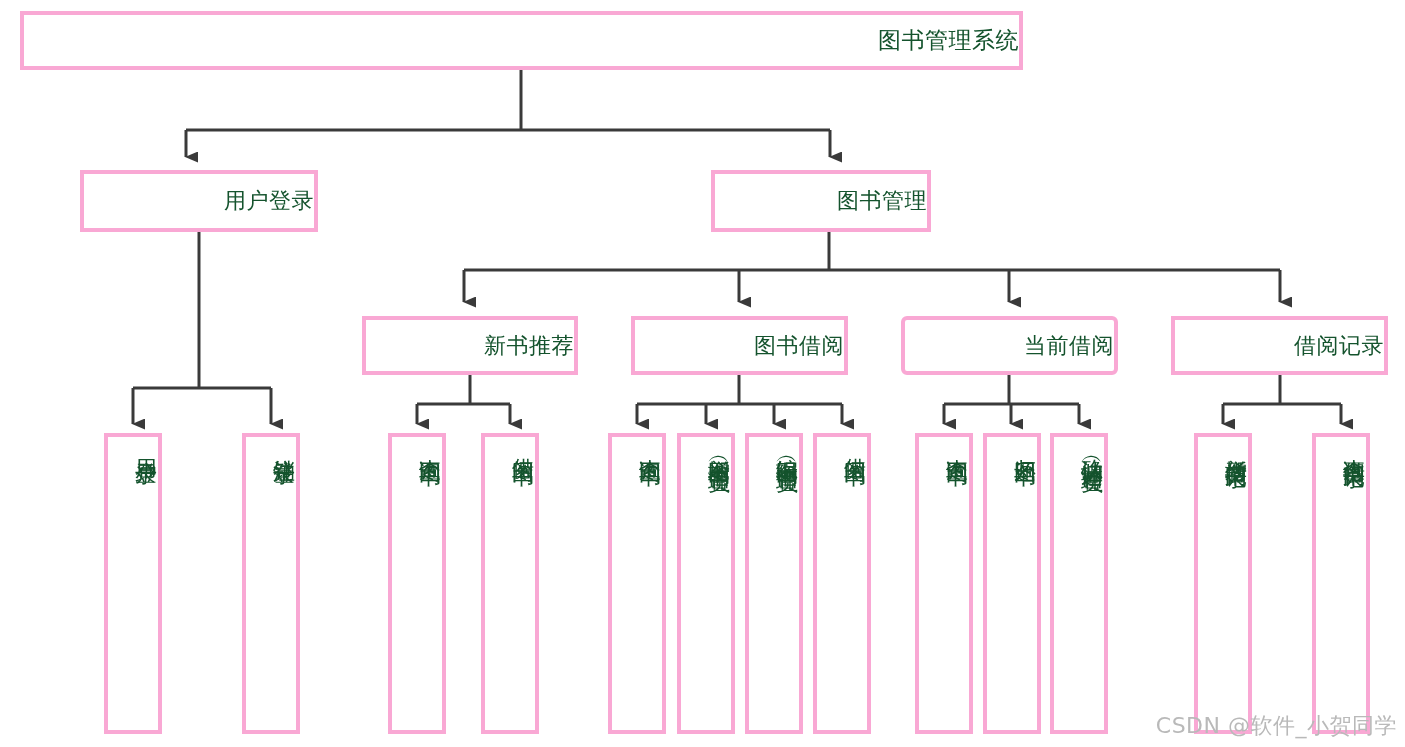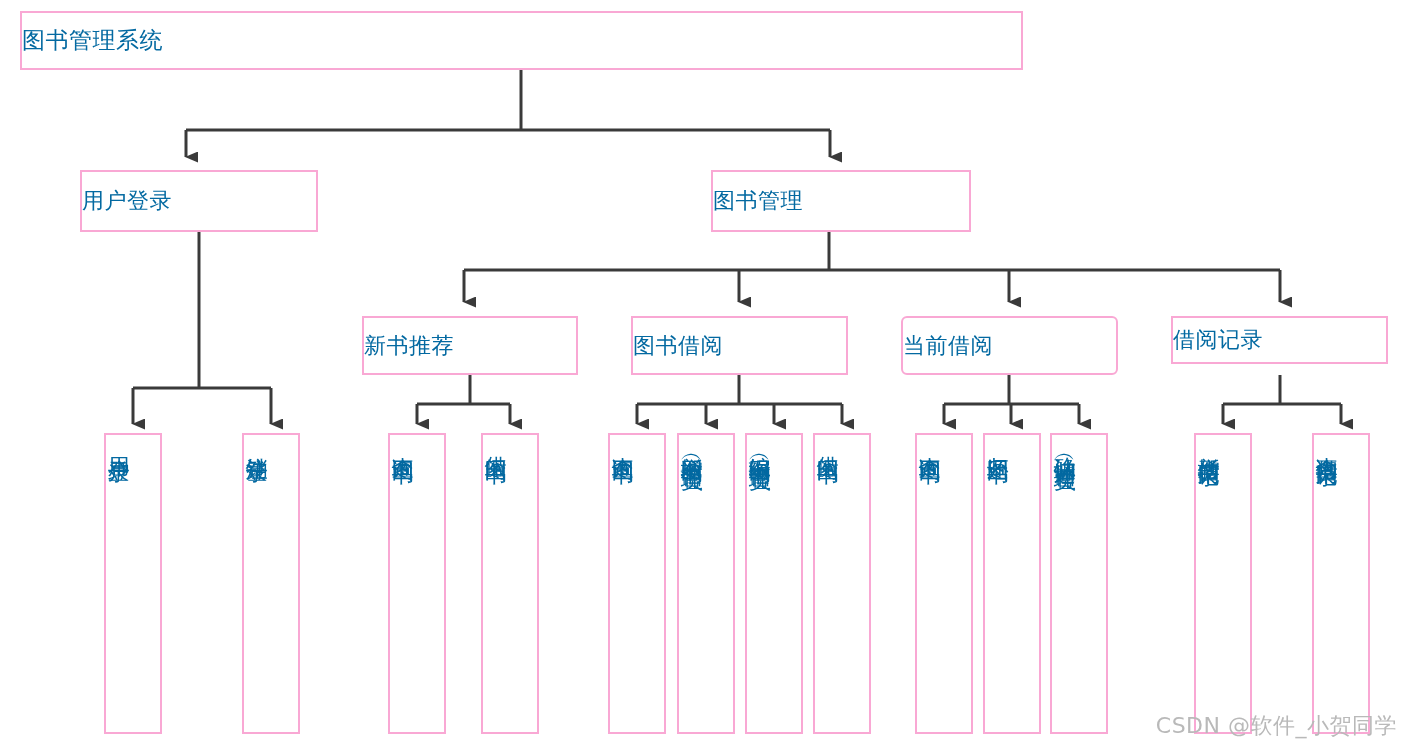--- a/index.html
+++ b/index.html
@@ -23,25 +23,25 @@
     left: 0;
     top: 0;
     width: 1405px;
     height: 747px;
     pointer-events: none;
   }
   .node {
     position: absolute;
     box-sizing: border-box;
     background: #ffffff;
-    border: 2px solid #f9a8d4;
+    border: 4px solid #f9a8d4;
     display: flex;
     align-items: center;
-    justify-content: flex-start;
-    color: #0369a1;
+    justify-content: flex-end;
+    color: #14532d;
     z-index: 2;
   }
   .node .label {
     display: block;
     text-align: center;
     line-height: 1.18;
     letter-spacing: 0.5px;
   }
   
   .node.h .label {
@@ -130,34 +130,34 @@
     </g>
   </svg>
 
   <div class="node h root" style="left:20px; top:11px; width:1003px; height:59px;">
     <span class="label">图书管理系统</span>
   </div>
 
   <div class="node h" style="left:80px; top:170px; width:238px; height:62px;">
     <span class="label">用户登录</span>
   </div>
-  <div class="node h" style="left:711px; top:170px; width:260px; height:62px;">
+  <div class="node h" style="left:711px; top:170px; width:220px; height:62px;">
     <span class="label">图书管理</span>
   </div>
 
   <div class="node h" style="left:631px; top:316px; width:217px; height:59px;">
     <span class="label">图书借阅</span>
   </div>
   <div class="node h" style="left:362px; top:316px; width:216px; height:59px;">
     <span class="label">新书推荐</span>
   </div>
   <div class="node h" style="left:901px; top:316px; width:217px; height:59px;border-radius:6px;">
     <span class="label">当前借阅</span>
   </div>
-  <div class="node h" style="left:1171px; top:316px; width:217px; height:48px;font-family:Liberation Serif, serif;">
+  <div class="node h" style="left:1171px; top:316px; width:217px; height:59px;font-family:Liberation Serif, serif;">
     <span class="label">借阅记录</span>
   </div>
 
   <div class="node v" style="left:104px; top:433px; width:58px; height:301px;">
     <span class="label">用户登录</span>
   </div>
   <div class="node v" style="left:242px; top:433px; width:58px; height:301px;">
     <span class="label">注销登录</span>
   </div>
 

